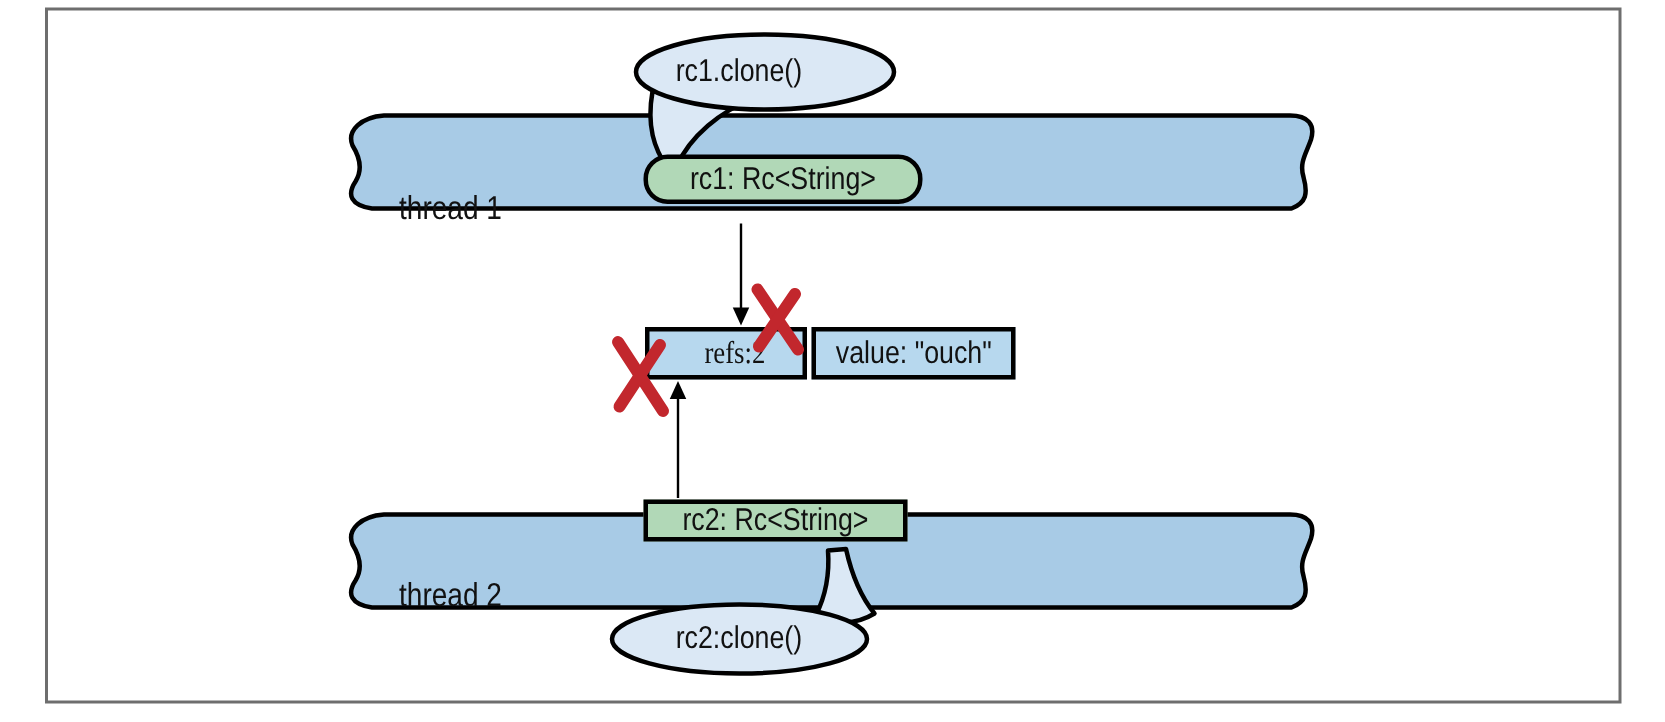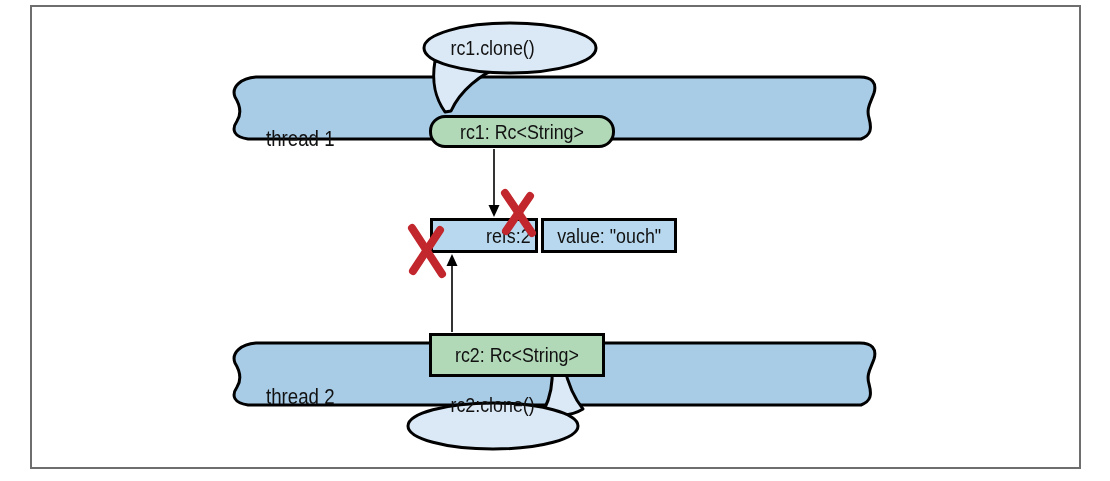--- a/index.html
+++ b/index.html
@@ -21,21 +21,21 @@
   .arrow-line{stroke:var(--outline); stroke-width:1.6; fill:none;}
   .arrow-head{fill:var(--outline); stroke:none;}
   .xmark{stroke:var(--red); stroke-width:8; stroke-linecap:round; fill:none;}
   .box{
     position:absolute; box-sizing:border-box; border:3px solid var(--outline);
     display:flex; align-items:center; justify-content:center;
     font-size:21px; white-space:nowrap; z-index:2;
   }
   .box.green{background:var(--green);}
   .box.cell{background:var(--cell);}
-  .box.left-align{justify-content:flex-end; padding-left:11px;}
+  .box.left-align{justify-content:center; padding-left:11px;font-family:Liberation Serif, serif;}
   .label{
     position:absolute; z-index:2; font-size:22px; white-space:nowrap;
     display:flex; align-items:center;
   }
   .label.centered{justify-content:center; text-align:center;}
   .cond{display:inline-block; transform:scaleX(0.85); transform-origin:center center;}
   .origin-left .cond{transform-origin:left center;}
   svg.layer.top{z-index:3;}
 </style>
 </head>
@@ -68,36 +68,36 @@
   <div class="label origin-left" style="left:266px; top:104px; height:26px;margin-top:22px;">
     <span class="cond">thread 1</span>
   </div>
   <div class="label origin-left" style="left:266px; top:359px; height:26px;margin-top:25px;">
     <span class="cond">thread 2</span>
   </div>
 
   <div class="label centered" style="left:410px; top:35px; width:165px; height:26px; font-size:21px;">
     <span class="cond">rc1.clone()</span>
   </div>
-  <div class="label centered" style="left:410px; top:392px; width:165px; height:26px; font-size:21px;">
+  <div class="label centered" style="left:410px; top:413px; width:165px; height:26px; font-size:21px;">
     <span class="cond">rc2:clone()</span>
   </div>
 
-  <div class="box green" style="left:429px; top:115px; width:186px; height:33px;border-radius:16px;">
+  <div class="box green" style="left:429px; top:103px; width:186px; height:33px;border-radius:16px;">
     <span class="cond">rc1: Rc&lt;String&gt;</span>
   </div>
 
   <div class="box cell left-align" style="left:430px; top:218px; width:108px; height:35px;">
     <span class="cond origin-left">refs:2</span>
   </div>
   <div class="box cell" style="left:541px; top:218px; width:136px; height:35px;">
     <span class="cond">value: "ouch"</span>
   </div>
 
-  <div class="box green" style="left:429px; top:333px; width:176px; height:44px;">
+  <div class="box green" style="left:429px; top:333px; width:176px; height:28px;">
     <span class="cond">rc2: Rc&lt;String&gt;</span>
   </div>
 
   <svg class="layer top" viewBox="0 0 1110 481">
 
     <g>
       <line class="arrow-line" x1="494" y1="149" x2="494" y2="207"></line>
       <path class="arrow-head" d="M 494 217 L 488.5 205 L 499.5 205 Z"></path>
     </g>
 

